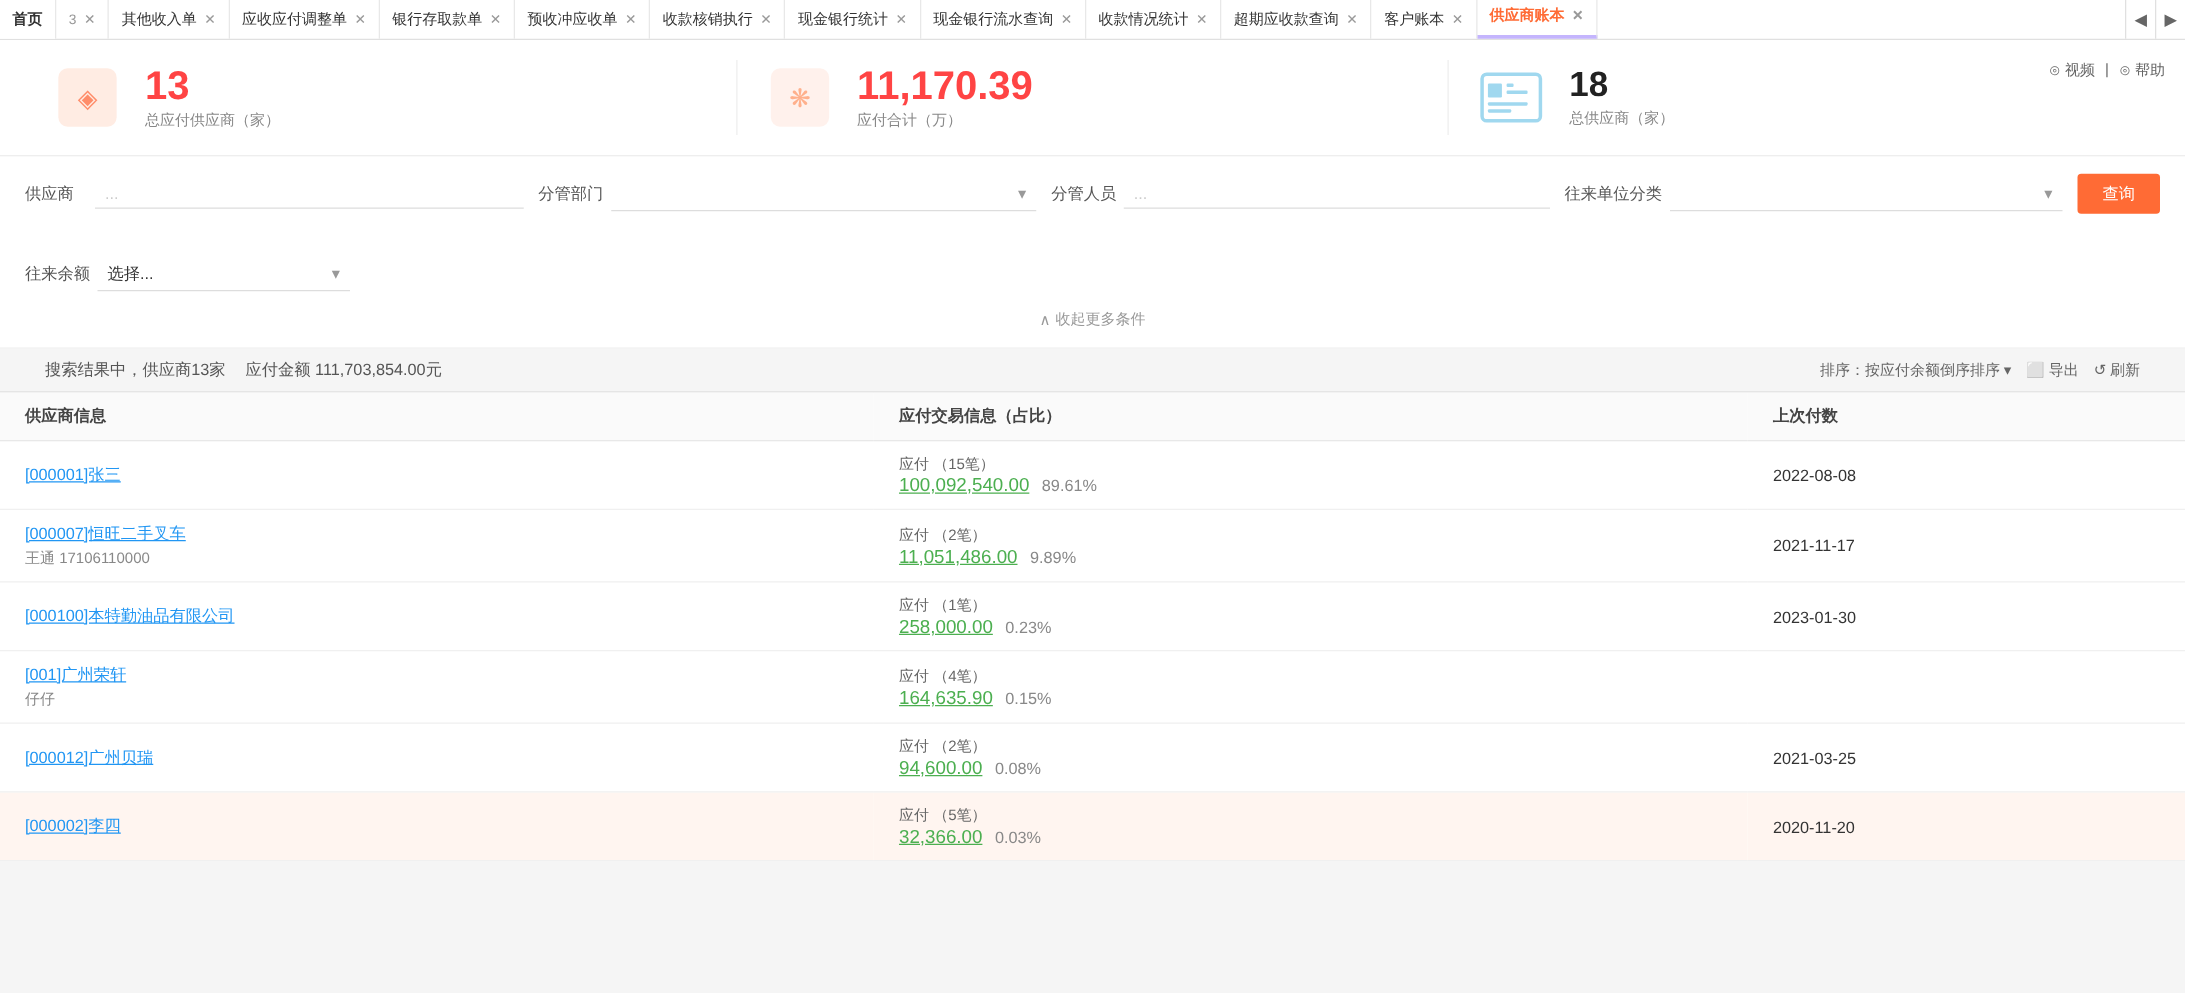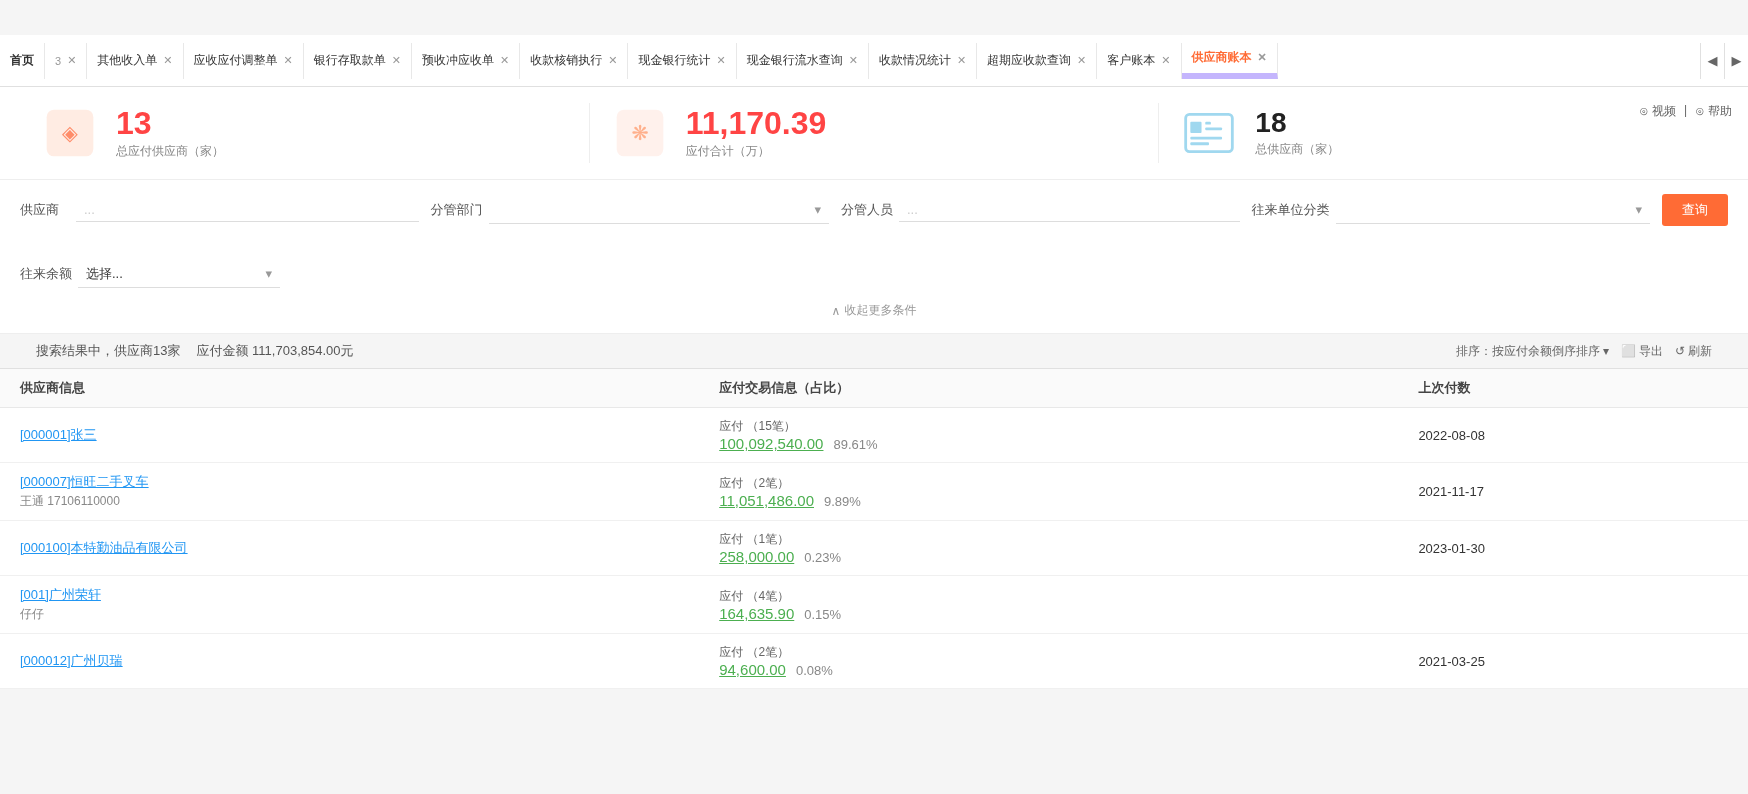--- a/index.html
+++ b/index.html
@@ -4,23 +4,22 @@
   <style>
     * { box-sizing: border-box; margin: 0; padding: 0; }
     body { font-family: 'Microsoft YaHei', Arial, sans-serif; font-size: 13px; background: #f5f5f5; color: #333; }
 
     
     .top-nav {
       display: flex;
       align-items: center;
       background: #fff;
       border-bottom: 1px solid #e0e0e0;
-      height: 52px;
+      height: 32px;
       overflow: hidden;
-      margin-top: 35px;
     }
     .nav-tab {
       display: flex;
       align-items: center;
       padding: 0 10px;
       height: 36px;
       font-size: 12px;
       color: #333;
       cursor: pointer;
       white-space: nowrap;
@@ -415,16 +414,21 @@
           <tr>
             <td><a class="supplier-link" href="#">[001]广州荣轩</a><div class="supplier-sub">仔仔</div></td>
             <td><span class="badge-label">应付 （4笔）</span><br><a class="amount-green" href="#">164,635.90</a><span class="percent">0.15%</span></td>
             <td></td>
           </tr>
           <tr>
             <td><a class="supplier-link" href="#">[000012]广州贝瑞</a></td>
             <td><span class="badge-label">应付 （2笔）</span><br><a class="amount-green" href="#">94,600.00</a><span class="percent">0.08%</span></td>
             <td>2021-03-25</td>
           </tr>
+          <tr class="highlighted">
+            <td><a class="supplier-link" href="#">[000002]李四</a></td>
+            <td><span class="badge-label">应付 （5笔）</span><br><a class="amount-green" href="#">32,366.00</a><span class="percent">0.03%</span></td>
+            <td>2020-11-20</td>
+          </tr>
         </tbody>
     </table>
   </div>
 </div>
 
 </body></html>

